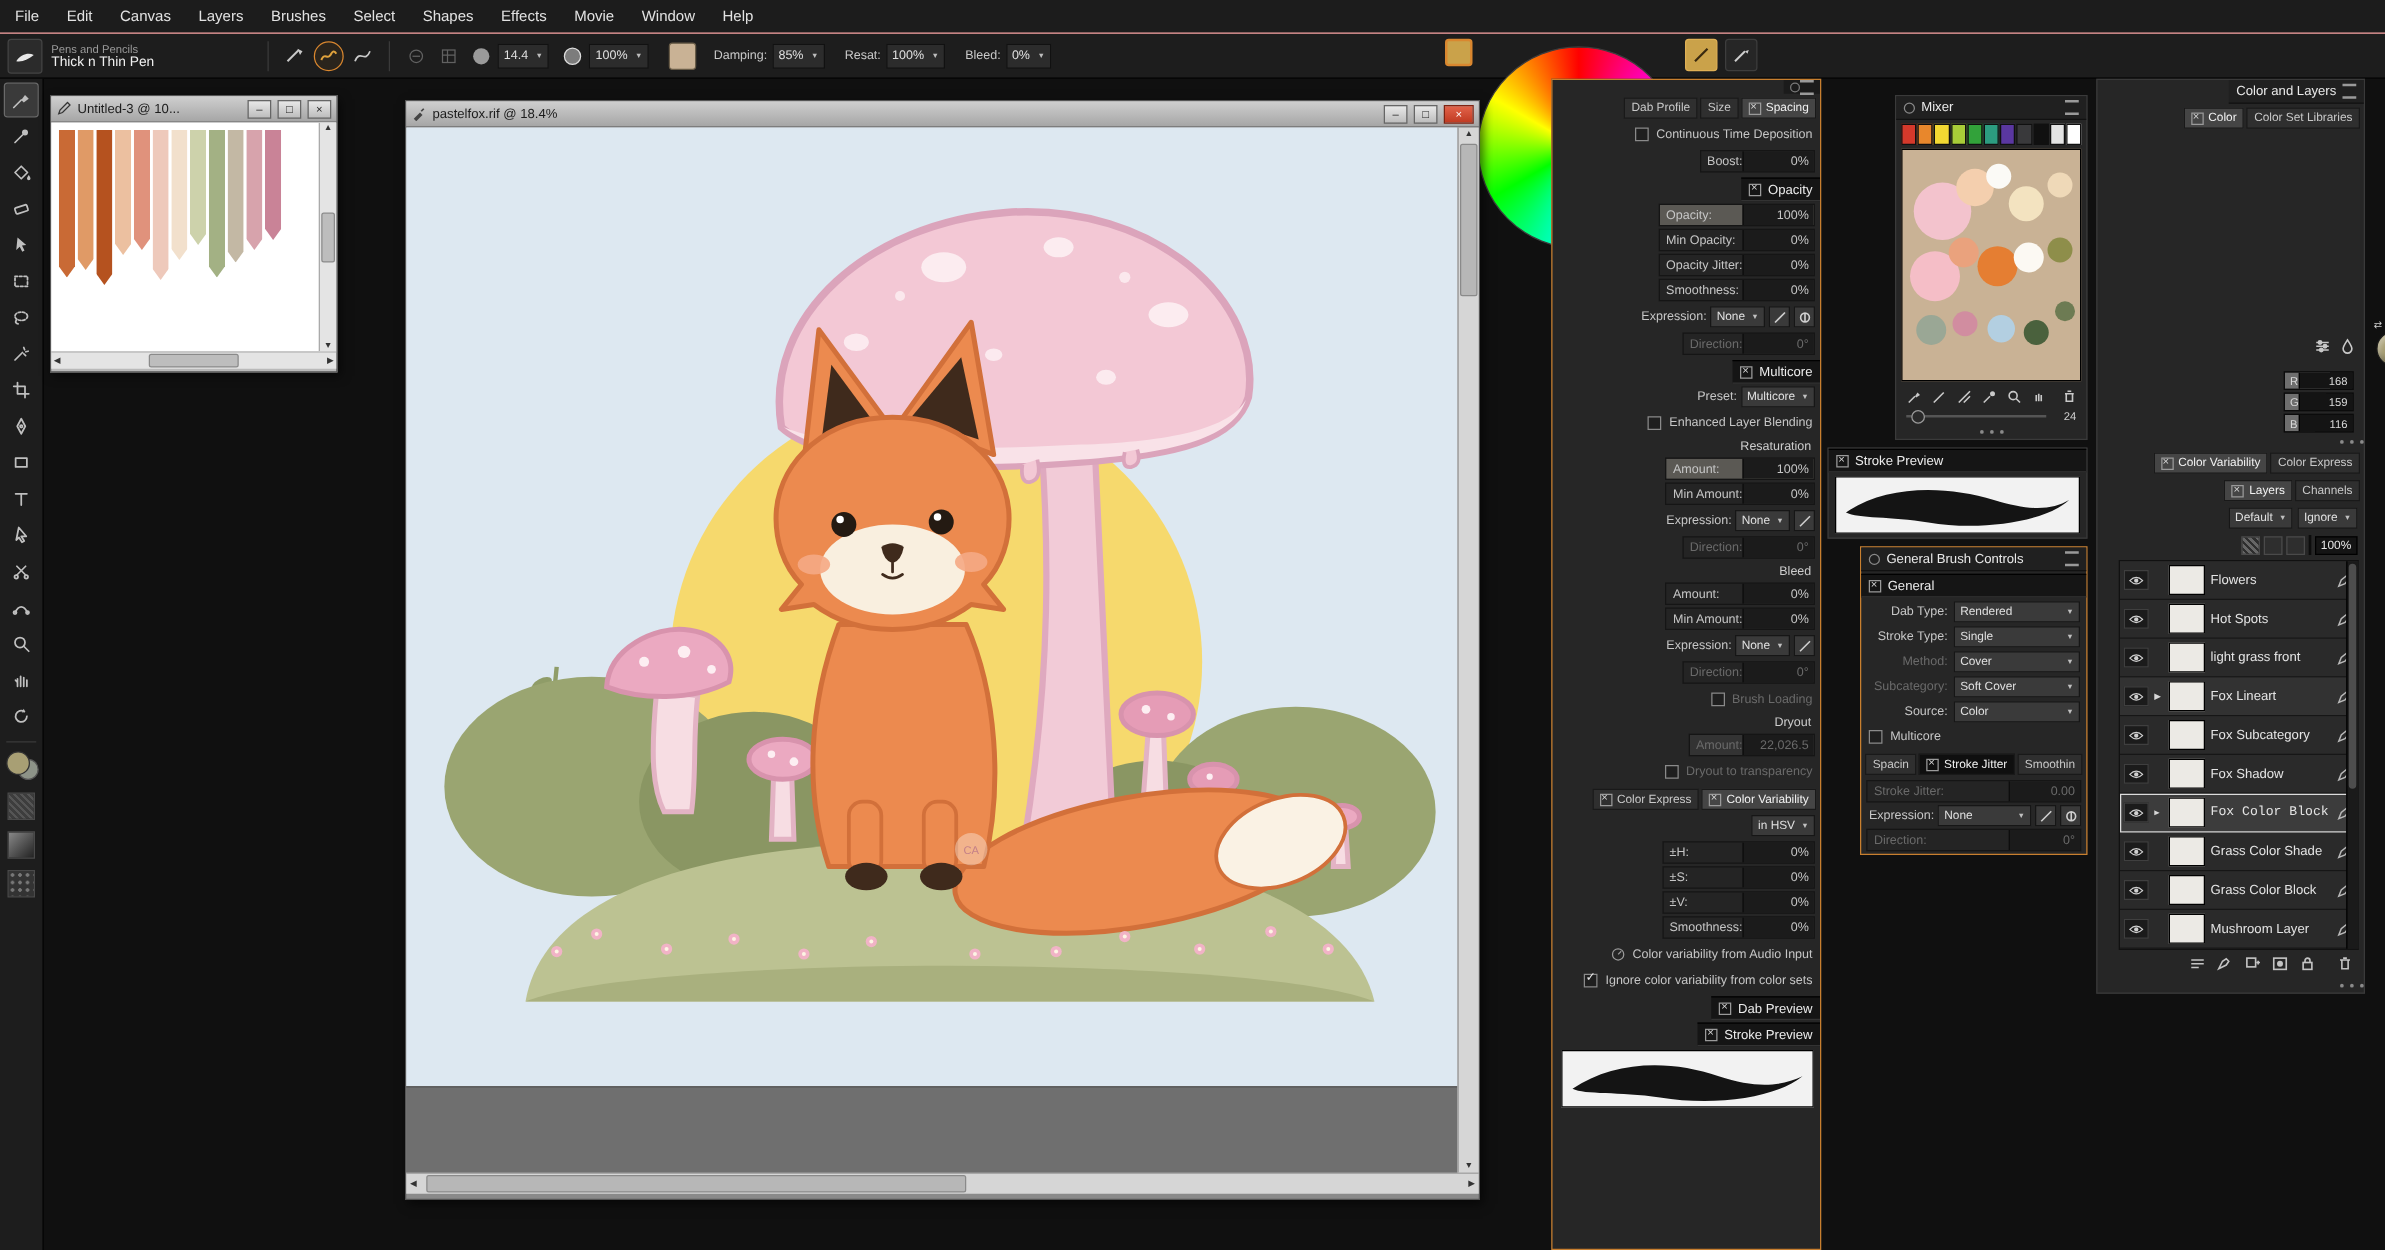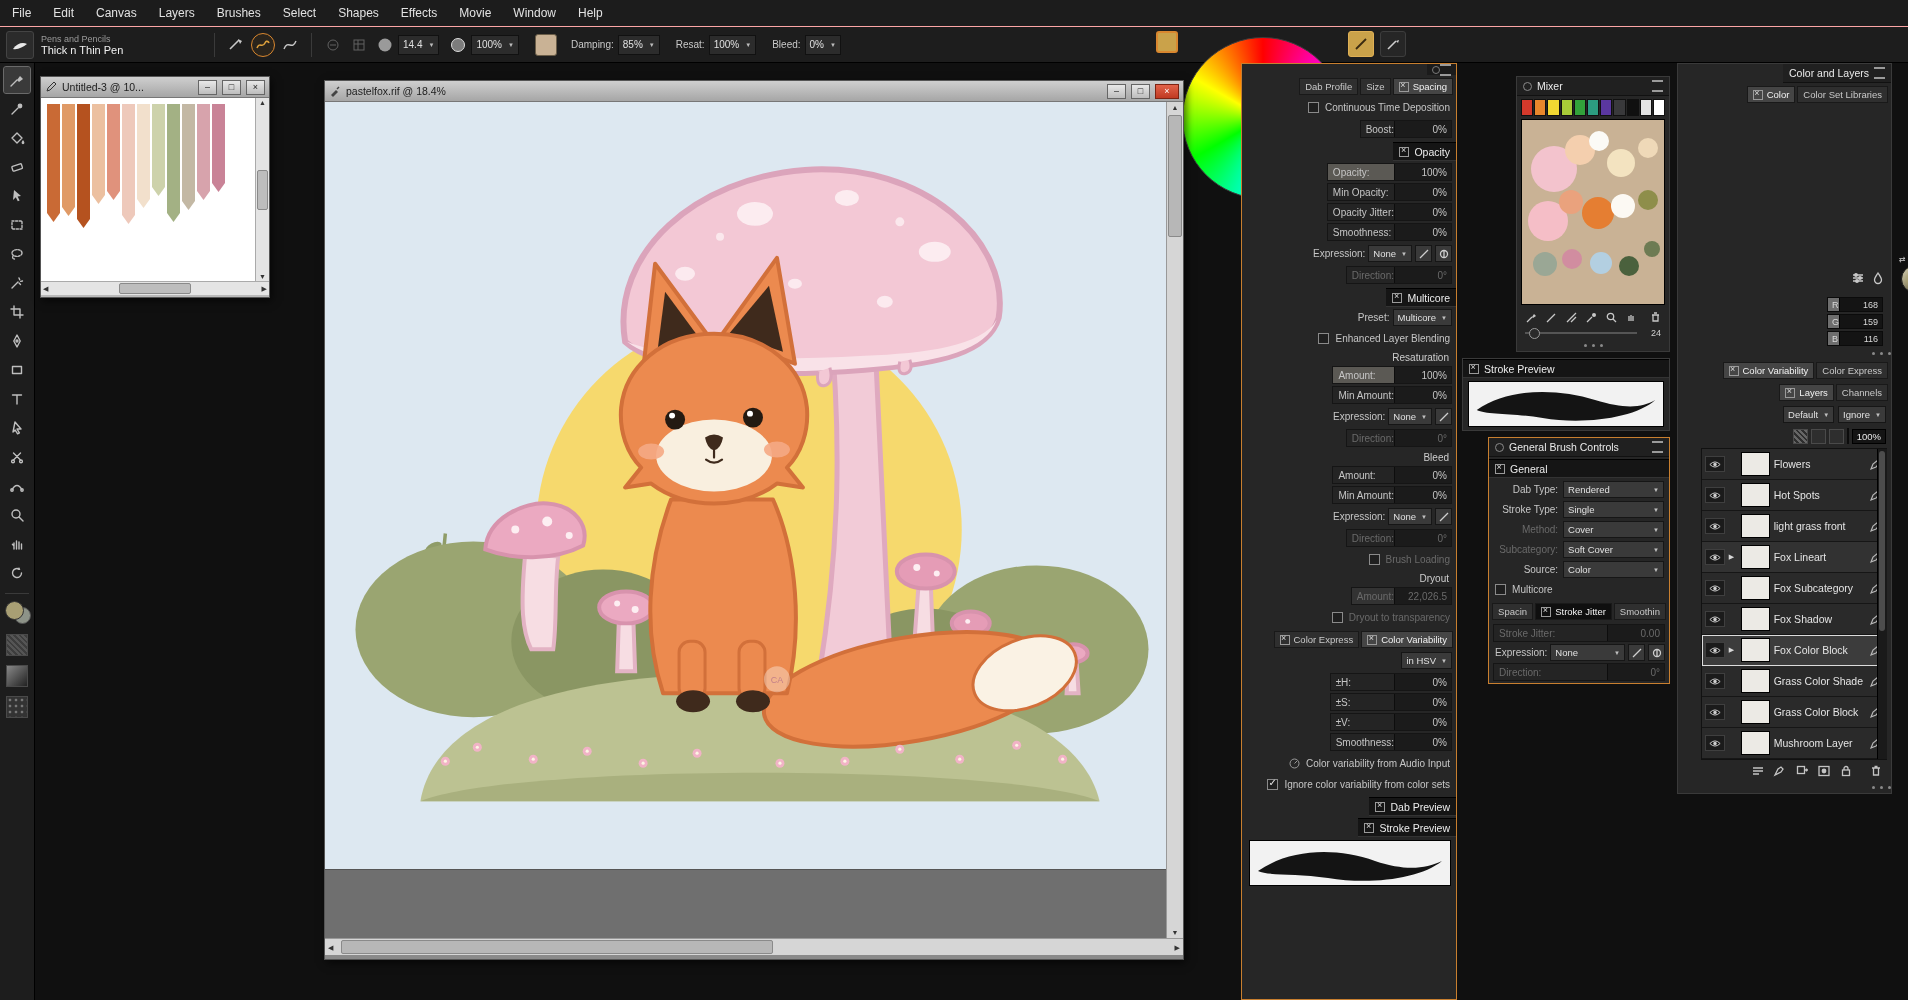--- a/index.html
+++ b/index.html
@@ -154,21 +154,21 @@
   .rgbrow .lbl{position:relative;z-index:1;flex:1;display:flex;align-items:center;padding-left:4px;}
   .rgbrow .val{position:relative;z-index:1;width:38px;display:flex;align-items:center;justify-content:flex-end;padding-right:4px;background:#141414;border-left:1px solid #000;}
   .blendrow{display:flex;gap:4px;margin:3px 5px;}
   .opctrl{display:flex;align-items:center;gap:3px;margin:2px 5px;}
   .opctrl .ic{width:13px;height:13px;border:1px solid #4a4a4a;background:#2e2e2e;}
   .opctrl .track{flex:1;height:14px;background:#1c1c1c;border:1px solid #0c0c0c;}
   .opctrl .ov{font-size:9.5px;color:#e8e8e8;background:#141414;border:1px solid #000;padding:1px 4px;}
   .llist{margin:2px 4px 0 4px;background:#202020;border:1px solid #111;position:relative;}
   .lrow{display:flex;align-items:center;gap:4px;height:30px;border-bottom:1px solid #161616;background:#2a2a2a;padding:0 3px;}
   .lrow.group{background:#323232;}
-  .lrow.selected{outline:1px solid #dcdcdc;outline-offset:-1px;background:#3c3c3c;}
+  .lrow.selected{outline:1px solid #dcdcdc;outline-offset:-1px;background:#3c3c3c;font-family:Liberation Mono, monospace;}
   .leye{width:18px;height:14px;background:#1b1b1b;border:1px solid #3f3f3f;display:flex;align-items:center;justify-content:center;}
   .lexp{width:8px;font-size:7px;color:#d8d8d8;visibility:hidden;}
   .lexp::before{content:"▶";}
   .lrow.group .lexp{visibility:visible;}
   .lthumb{width:27px;height:22px;background:#eceae5;border:1px solid #000;}
   .lname{flex:1;font-size:10.5px;color:#e4e4e4;white-space:nowrap;overflow:hidden;}
   .lpen{width:16px;height:16px;display:flex;align-items:center;justify-content:center;}
   .lpen svg{stroke:#b8b8b8;fill:none;stroke-width:1.2;}
   .llist-scroll{position:absolute;right:-1px;top:0;bottom:0;width:9px;background:#1a1a1a;border-left:1px solid #000;}
   .llist-scroll .th{margin:2px 1px;width:6px;height:58%;background:#4d4d4d;border-radius:3px;}

